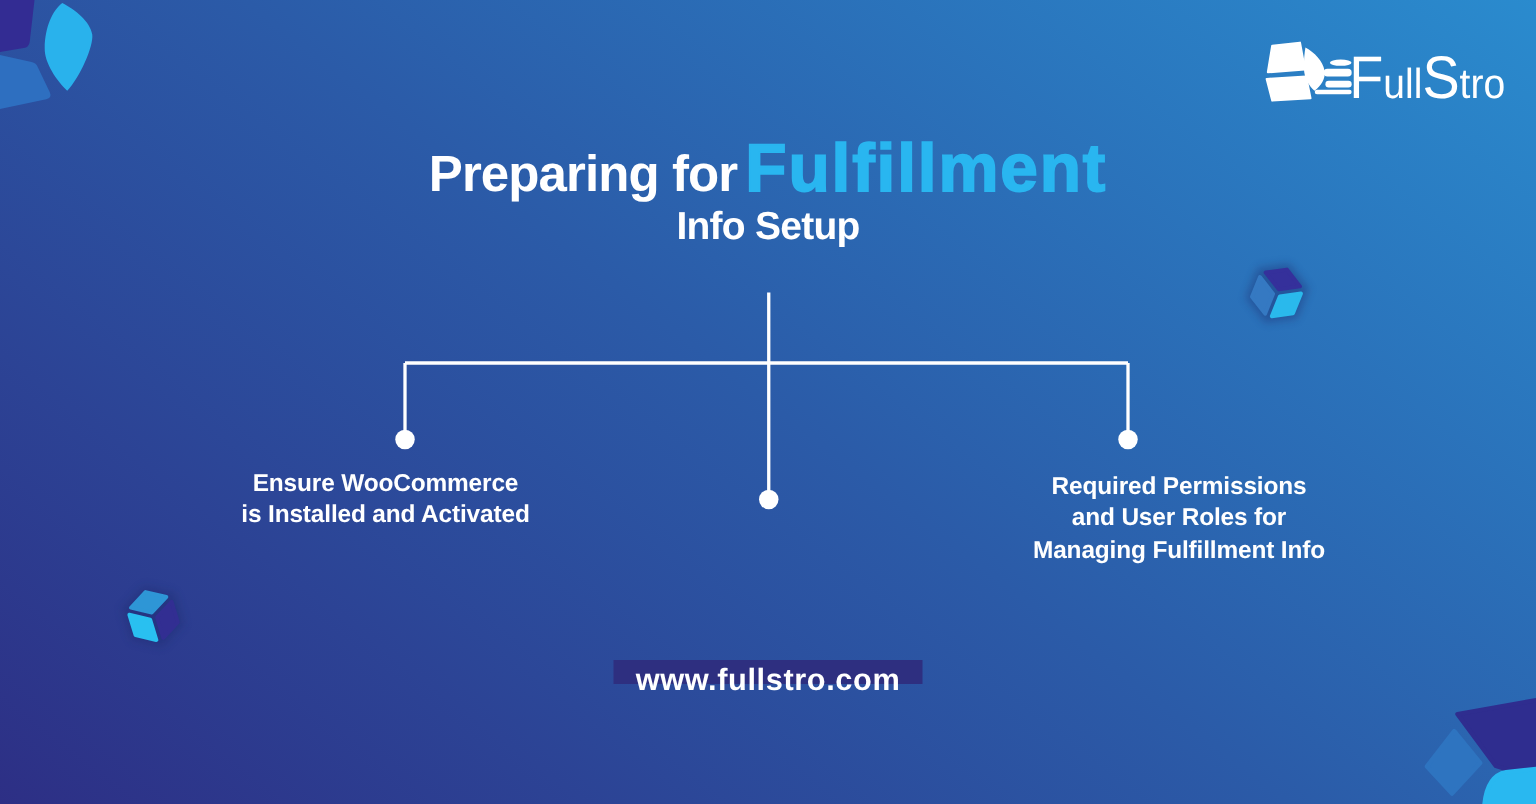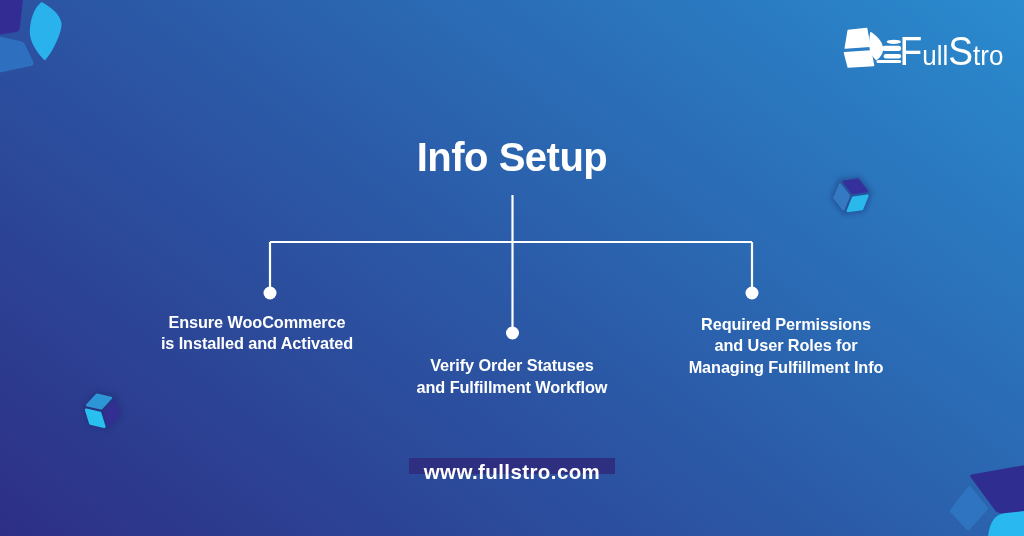--- a/index.html
+++ b/index.html
@@ -3,26 +3,26 @@
 <meta charset="utf-8">
 <style>
   html,body{margin:0;padding:0;}
   body{width:1024px;height:536px;overflow:hidden;font-family:"Liberation Sans", sans-serif;}
   .stage{position:relative;width:1024px;height:536px;overflow:hidden;
     background:linear-gradient(37.5deg,#2d2f85 0%,#2b5ba8 50%,#2a8bce 100%);text-decoration:underline;}
   .abs{position:absolute;}
   .ttl{width:1024px;text-align:center;color:#fff;font-weight:bold;}
   #t1{top:86px;left:0;font-size:34px;letter-spacing:-0.6px;}
   #t1 .cy{color:#29b6f0;font-size:45px;letter-spacing:1.25px;-webkit-text-stroke:1.2px #29b6f0;margin-left:-3.5px;}
-  #t2{top:134.5px;left:0;font-size:40px;letter-spacing:-0.5px;}
+  #t2{top:134.5px;left:0;font-size:26px;letter-spacing:-0.5px;}
   .blk{color:#fff;font-weight:bold;font-size:16.3px;line-height:21.5px;text-align:center;letter-spacing:-0.1px;}
   #b1{left:107px;top:311.8px;width:300px;}
   #b2{left:362px;top:355.3px;width:300px;}
   #b3{left:636px;top:313.8px;width:300px;}
-  #banner{left:409px;top:458px;width:206px;height:16px;background:#2e2f80;
+  #banner{left:409px;top:440px;width:206px;height:16px;background:#2e2f80;
     color:#fff;font-weight:bold;font-size:20.5px;line-height:28px;text-align:center;letter-spacing:0.4px;}
 </style>
 </head>
 <body>
 <div class="stage">
 
   <svg class="abs" style="left:0;top:0" width="1024" height="536" viewBox="0 0 1024 536">
     <defs>
       <polygon id="ic-hex" points="0,-19 16.45,-9.5 16.45,9.5 0,19 -16.45,9.5 -16.45,-9.5"></polygon>
       <polygon id="ic-top" points="0.00,-17.03 12.35,-9.90 0.00,-2.77 -12.35,-9.90"></polygon>
@@ -78,20 +78,20 @@
       <ellipse cx="893.8" cy="41.8" rx="7.2" ry="2.1"></ellipse>
       <rect x="882.4" y="45.8" width="18.7" height="5.2" rx="2.5"></rect>
       <rect x="883.6" y="53.9" width="17.5" height="4.5" rx="2.2"></rect>
       <rect x="876.5" y="59.9" width="24.6" height="3.0" rx="1.5"></rect>
       <g transform="translate(899.5,65) scale(0.93,1)">
         <text x="0" y="0" fill="#ffffff" font-family="Liberation Sans, sans-serif" font-size="40">F<tspan font-size="28">ull</tspan>S<tspan font-size="28">tro</tspan></text>
       </g>
     </g>
   </svg>
 
+  <div class="abs ttl" id="t1">Preparing for <span class="cy">Fulfillment</span></div>
   <div class="abs ttl" id="t2">Info Setup</div>
 
   <div class="abs blk" id="b1">Ensure WooCommerce<br>is Installed and Activated</div>
-  <div class="abs blk" id="b2">Verify Order Statuses<br>and Fulfillment Workflow</div>
   <div class="abs blk" id="b3">Required Permissions<br>and User Roles for<br>Managing Fulfillment Info</div>
 
   <div class="abs" id="banner">www.fullstro.com</div>
 </div>
 
 </body></html>

